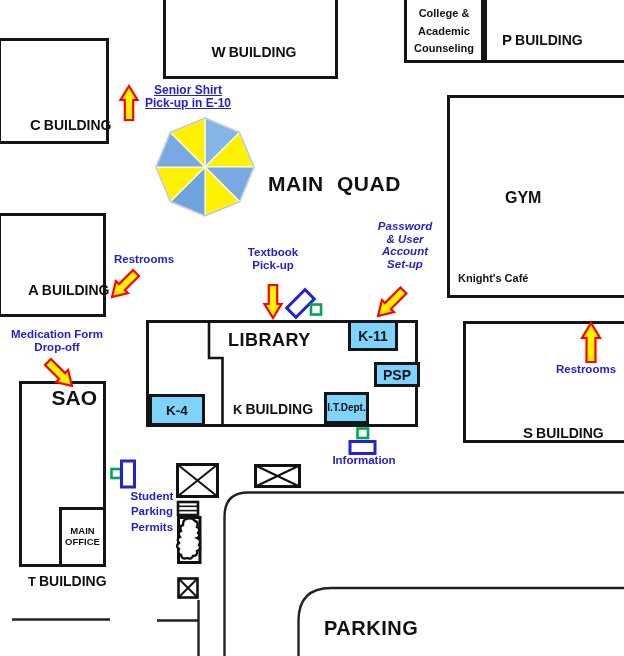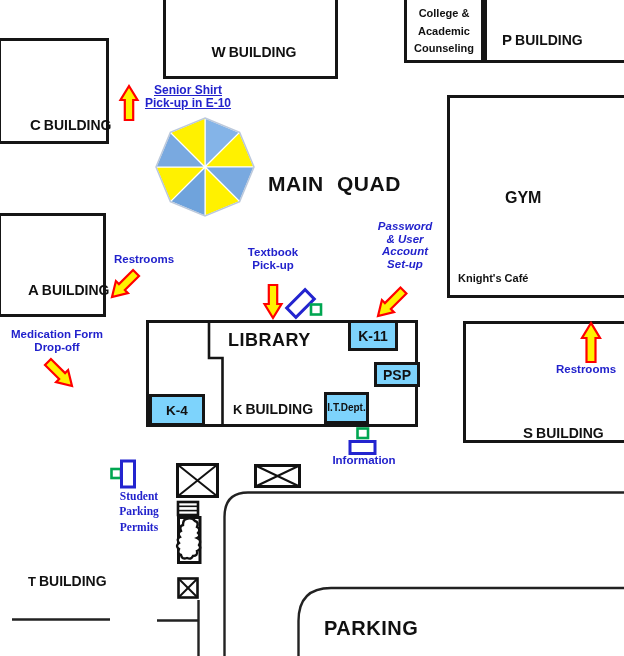--- a/index.html
+++ b/index.html
@@ -27,20 +27,28 @@
 
 <div id="map">
 
   <div class="bx" style="left:163px;top:-12px;width:175px;height:91px;"></div>
   <div class="bx" style="left:404px;top:-12px;width:80px;height:75px;"></div>
   <div class="bx" style="left:484px;top:-12px;width:152px;height:75px;"></div>
   <div class="bx" style="left:-2px;top:38px;width:111px;height:106px;"></div>
   <div class="bx" style="left:447px;top:95px;width:189px;height:203px;"></div>
   <div class="bx" style="left:-2px;top:213px;width:108px;height:104px;"></div>
   <div class="bx" style="left:463px;top:321px;width:173px;height:122px;"></div>
+  <div class="bx" style="left:19px;top:381px;width:87px;height:186px;">
+    <div class="lbl" style="right:6px;top:2px;font-size:21px;">SAO</div>
+    <div style="position:absolute;left:37px;top:123px;right:0;bottom:0;border-left:3px solid #151515;border-top:3px solid #151515;
+                display:flex;flex-direction:column;align-items:center;justify-content:center;line-height:1.15;font-size:9.5px;">
+      <span>MAIN</span>
+      <span>OFFICE</span>
+    </div>
+  </div>
 
   <div class="bx" style="left:146px;top:320px;width:272px;height:107px;"></div>
   <div class="bx2" style="left:348px;top:320px;width:50px;height:31px;font-size:14px;">
     <span>K-11</span>
   </div>
   <div class="bx2" style="left:374px;top:362px;width:46px;height:25px;font-size:14px;">
     <span>PSP</span>
   </div>
   <div class="bx2" style="left:149px;top:394px;width:56px;height:32px;font-size:13.5px;">
     <span>K-4</span>
@@ -168,21 +176,21 @@
   <div class="ann" style="left:368px;top:220px;width:74px;line-height:1.1;font-style:italic;">
     <div>Password</div>
     <div>&amp; User</div>
     <div>Account</div>
     <div>Set-up</div>
   </div>
   <div class="ann" style="left:0px;top:328px;width:114px;">
     <div>Medication Form</div>
     <div>Drop-off</div>
   </div>
-  <div class="ann" style="left:110px;top:489px;width:58px;line-height:1.33;font-family:Liberation Serif, serif;">
+  <div class="ann" style="left:123px;top:489px;width:58px;line-height:1.33;">
     <div>Student</div>
     <div>Parking</div>
     <div>Permits</div>
   </div>
   <div class="ann" style="left:323px;top:454px;width:82px;">Information</div>
   <div class="ann" style="left:548px;top:363px;width:76px;">Restrooms</div>
 
 </div>
 
 </body></html>

